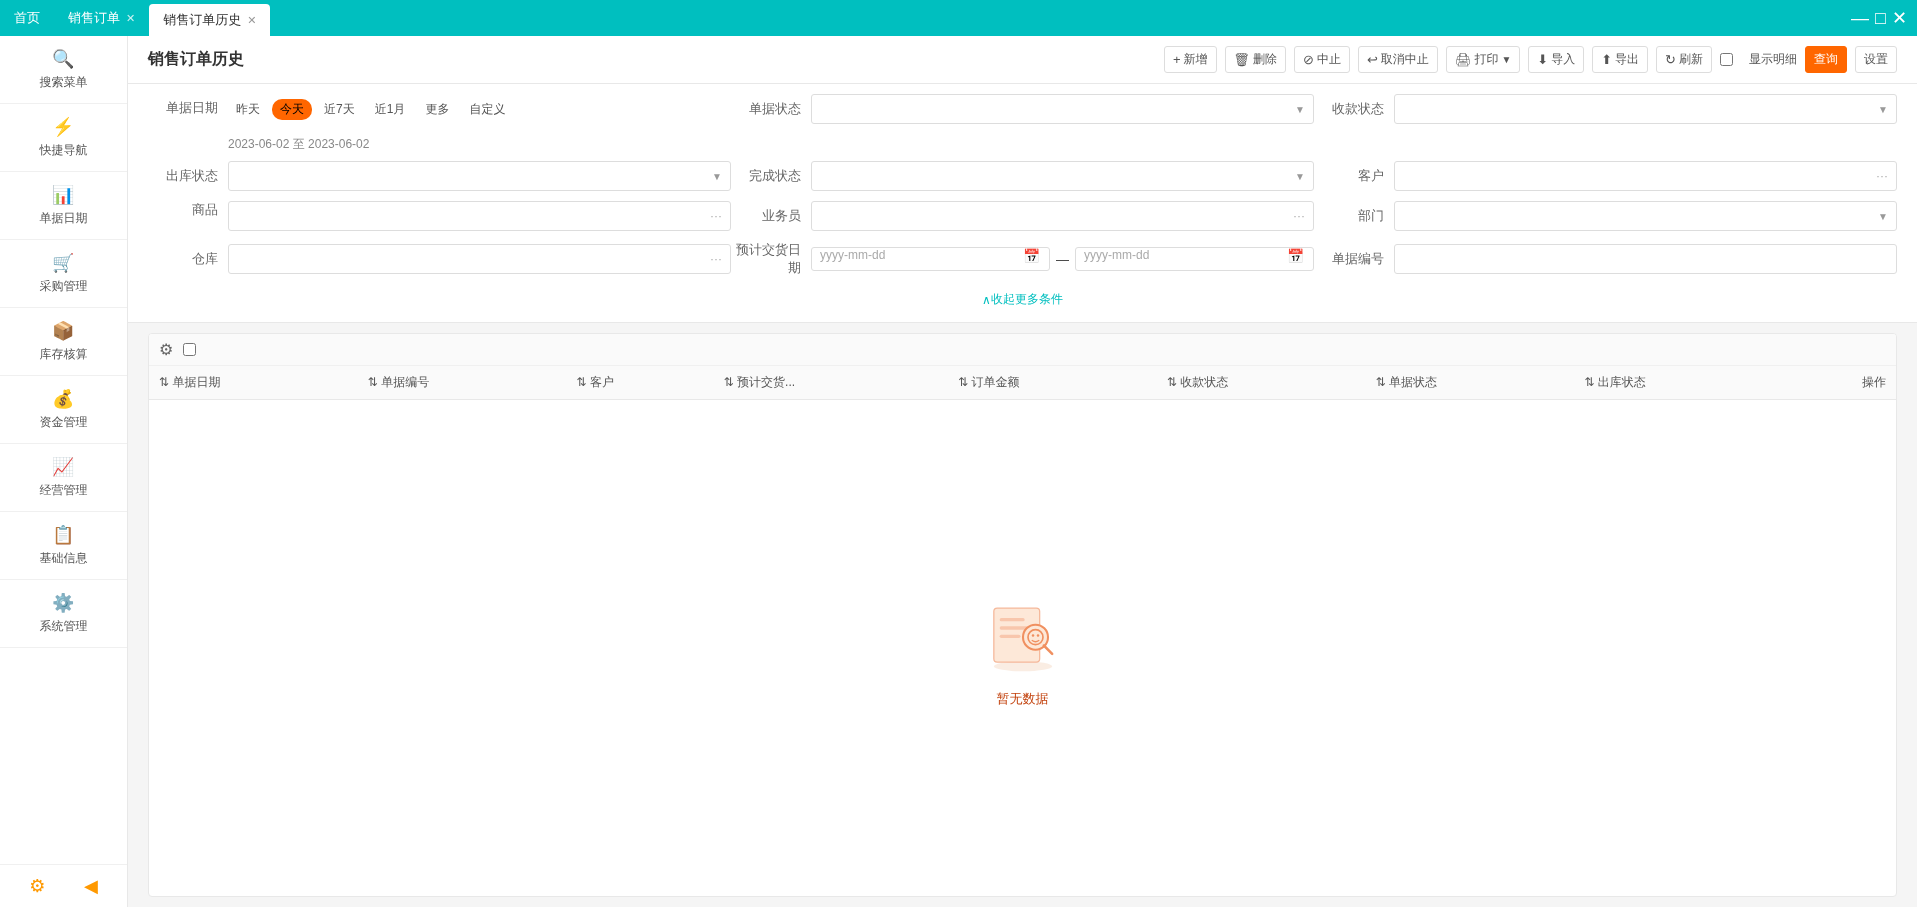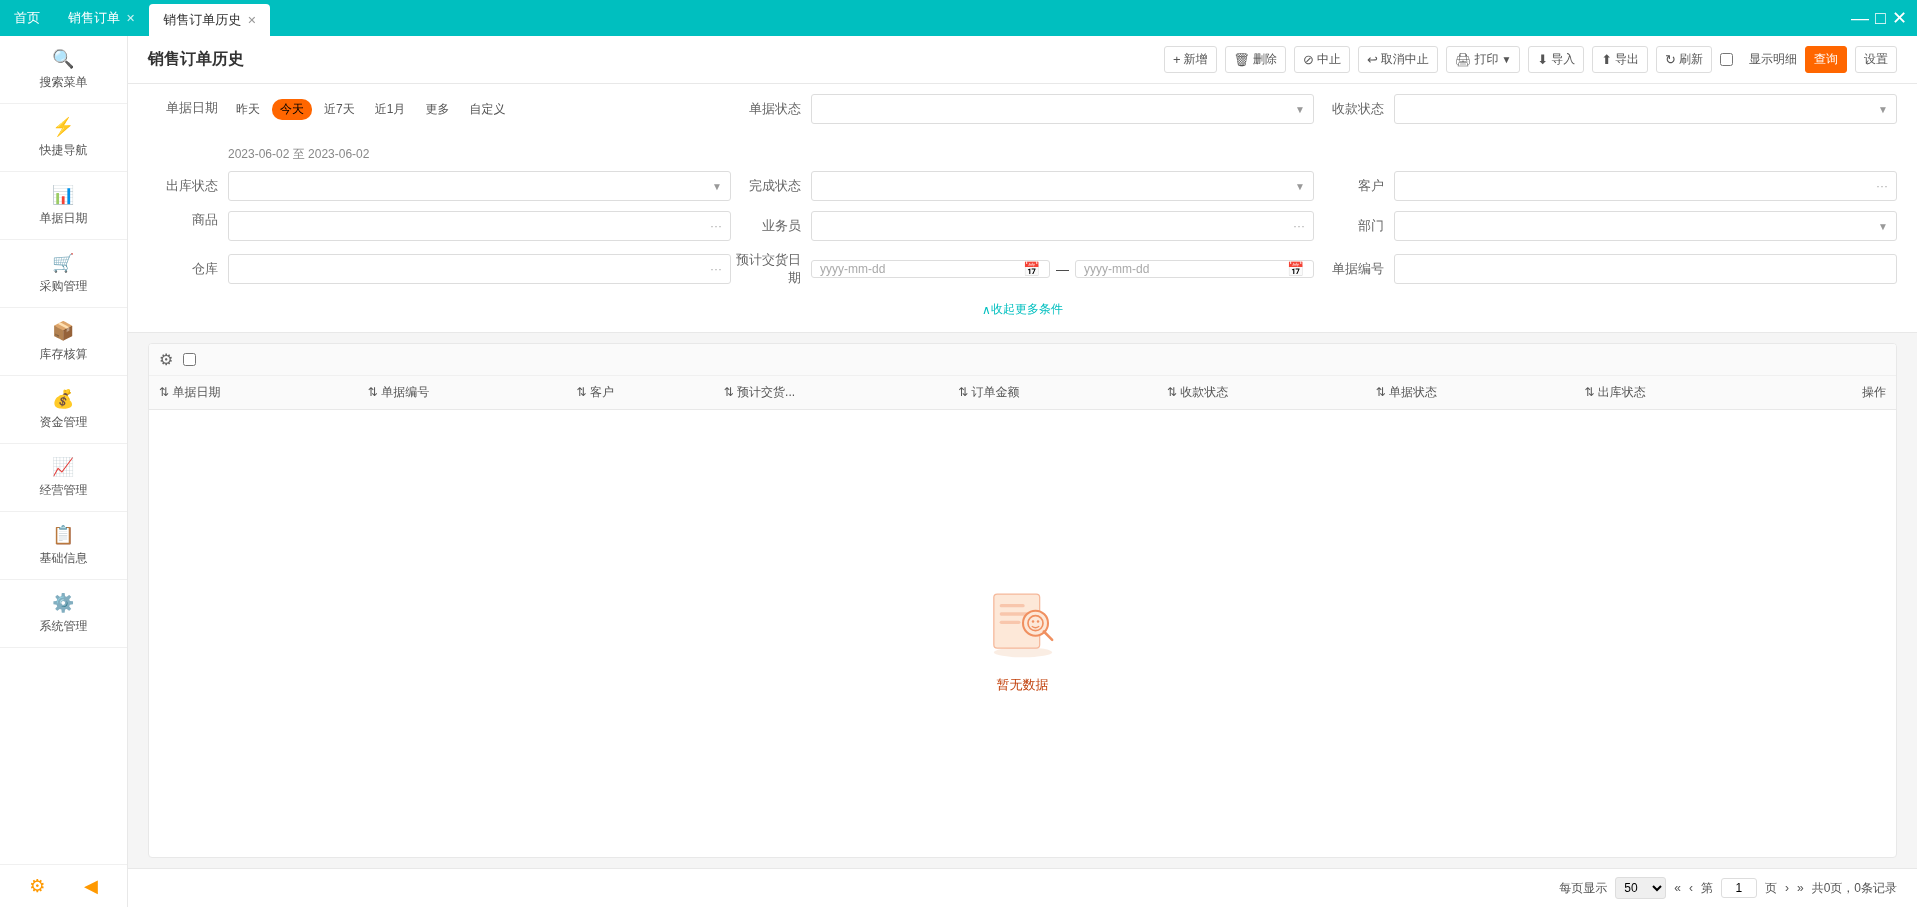--- a/index.html
+++ b/index.html
@@ -170,21 +170,21 @@
       flex-wrap: wrap;
     }
     .date-tag {
       padding: 2px 8px;
       border-radius: 3px;
       font-size: 12px;
       cursor: pointer;
       color: #555;
     }
     .date-tag.active { background: #ff6600; color: #000000; border-radius: 10px; }
-    .date-range { font-size: 12px; color: #888; margin-top: 12px; }
+    .date-range { font-size: 12px; color: #888; margin-top: 2px; }
     .select-field {
       width: 100%;
       max-width: 260px;
       height: 30px;
       border: 1px solid #ddd;
       border-radius: 3px;
       padding: 0 8px;
       font-size: 12px;
       color: #555;
       background: #fff;
@@ -212,25 +212,24 @@
     .text-field .dots { color: #aaa; }
     .date-input-group {
       display: flex;
       align-items: center;
       gap: 6px;
     }
     .date-input {
       border: 1px solid #ddd;
       border-radius: 3px;
       padding: 0 8px;
-      height: 18px;
+      height: 24px;
       font-size: 12px;
       color: #aaa;
       display: flex;
-      align-items: center;
       gap: 4px;
       background: #fff;
       cursor: pointer;
     }
     .date-input .cal-icon { color: #f90; font-size: 14px; }
     .collapse-row {
       display: flex;
       align-items: center;
       justify-content: center;
       color: #00bfbf;
@@ -616,32 +615,15 @@
           <line x1="85" y1="65" x2="95" y2="75" stroke="#f09060" stroke-width="3" stroke-linecap="round"></line>
 
           <circle cx="72" cy="53" r="1.5" fill="#f09060"></circle>
           <circle cx="78" cy="53" r="1.5" fill="#f09060"></circle>
           <path d="M71 59 Q75 62 79 59" stroke="#f09060" stroke-width="1.5" fill="none" stroke-linecap="round"></path>
         </svg>
         <span class="empty-text">暂无数据</span>
       </div>
     </div>
 
-    <div class="pagination-bar">
-      <span>每页显示</span>
-      <select class="page-size-select">
-        <option>10</option>
-        <option>20</option>
-        <option selected="">50</option>
-        <option>100</option>
-      </select>
-      <span class="page-nav">«</span>
-      <span class="page-nav">‹</span>
-      <span>第</span>
-      <input class="page-input" type="text" value="1" style="">
-      <span>页</span>
-      <span class="page-nav">›</span>
-      <span class="page-nav">»</span>
-      <span>共0页，0条记录</span>
-    </div>
 
   </div>
 </div>
 
 </body></html>

